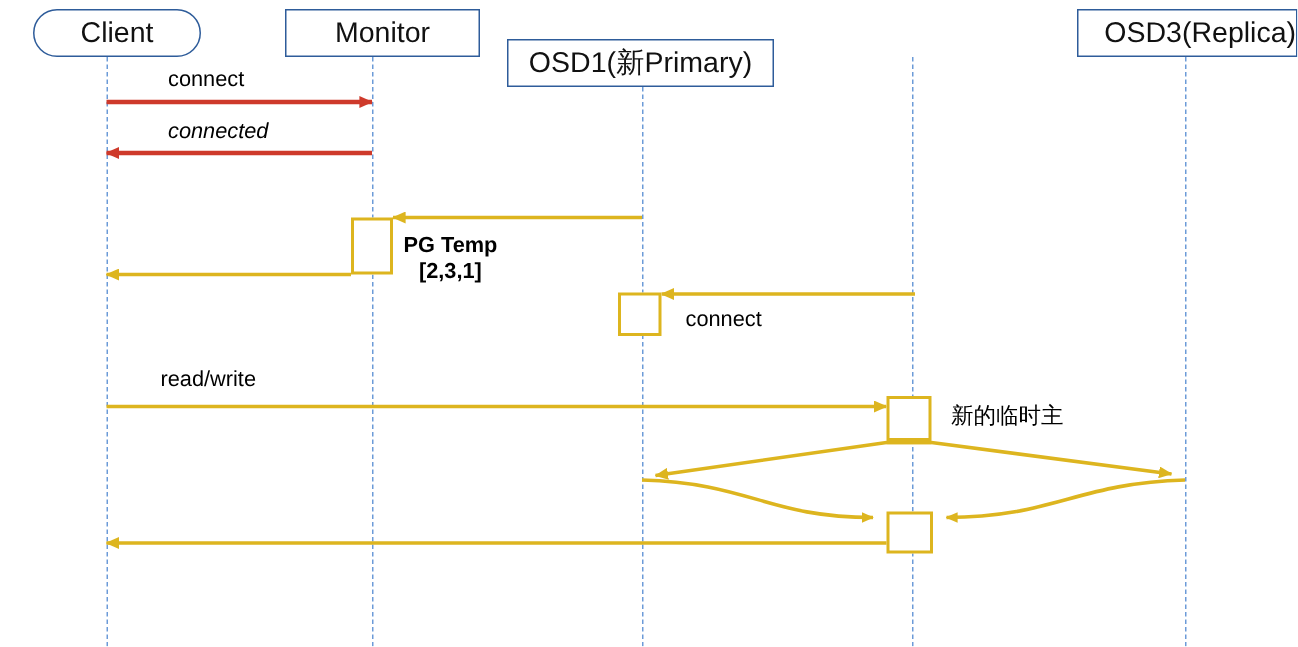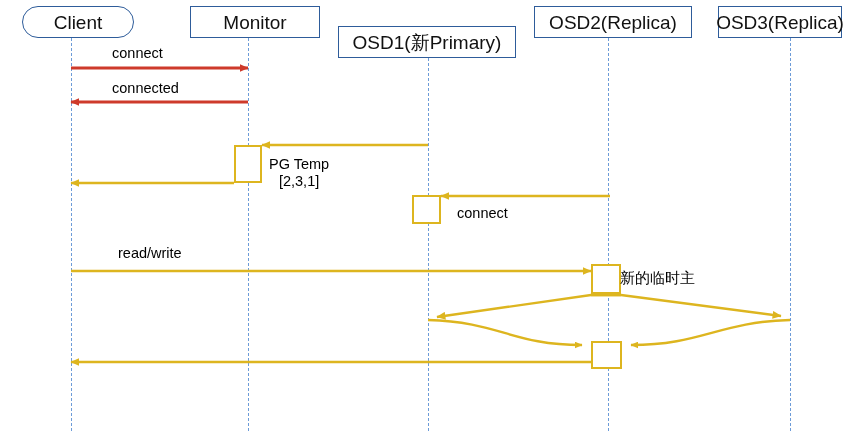--- a/index.html
+++ b/index.html
@@ -79,24 +79,21 @@
 
   <div class="actor-box" style="left:22px;  top:6px; width:112px; height:32px;border-radius:16px;">
     <span>Client</span>
   </div>
   <div class="actor-box" style="left:190px; top:6px; width:130px; height:32px;">
     <span>Monitor</span>
   </div>
   <div class="actor-box" style="left:338px; top:6px; width:178px; height:32px;margin-top:20px;">
     <span>OSD1(新Primary)</span>
   </div>
-  <div class="actor-box" style="left:534px; top:6px; width:158px; height:32px;">
-    <span>OSD2(Replica)</span>
-  </div>
-  <div class="actor-box" style="left:718px; top:6px; width:124px; height:32px;">
+  <div class="actor-box" style="left:718px; top:6px; width:147px; height:32px;justify-content:flex-end;">
     <span>OSD3(Replica)</span>
   </div>
 
   <svg class="edge-layer" viewBox="0 0 865 431">
     <defs>
       <marker id="ah-red" markerWidth="9" markerHeight="8" refX="8.4" refY="4" orient="auto" markerUnits="userSpaceOnUse">
         <path d="M0,0 L9,4 L0,8 z" fill="#CE3A2B"></path>
       </marker>
       <marker id="ah-gold" markerWidth="9" markerHeight="8" refX="8.4" refY="4" orient="auto" markerUnits="userSpaceOnUse">
         <path d="M0,0 L9,4 L0,8 z" fill="#DDB51F"></path>
@@ -129,24 +126,24 @@
     <line x1="622" y1="362" x2="71" y2="362" stroke="#DDB51F" stroke-width="2.4" marker-end="url(#ah-gold)"></line>
   </svg>
 
   <div class="activation" style="left:234px; top:145px; width:28px; height:38px;"></div>
   <div class="activation" style="left:412px; top:195px; width:29px; height:29px;"></div>
   <div class="activation" style="left:591px; top:264px; width:30px; height:30px;"></div>
   <div class="activation" style="left:591px; top:341px; width:31px; height:28px;"></div>
 
   <div class="msg-label" style="left:112px; top:45px;">connect</div>
 
-  <div class="msg-label" style="left:112px; top:80px;">connected</div>
+  <div class="msg-label" style="left:112px; top:80px;font-style:italic;">connected</div>
 
-  <div class="msg-label twoline" style="left:269px; top:156px;">PG Temp
+  <div class="msg-label twoline" style="left:269px; top:156px;font-weight:bold;">PG Temp
 [2,3,1]</div>
 
   <div class="msg-label" style="left:457px; top:205px;">connect</div>
 
-  <div class="msg-label" style="left:118px; top:245px;">read/write</div>
+  <div class="msg-label" style="left:107px; top:245px;">read/write</div>
 
-  <div class="msg-label cjk" style="left:620px; top:269px;">新的临时主</div>
+  <div class="msg-label cjk" style="left:634px; top:269px;">新的临时主</div>
 
 </div>
 
 </body></html>

